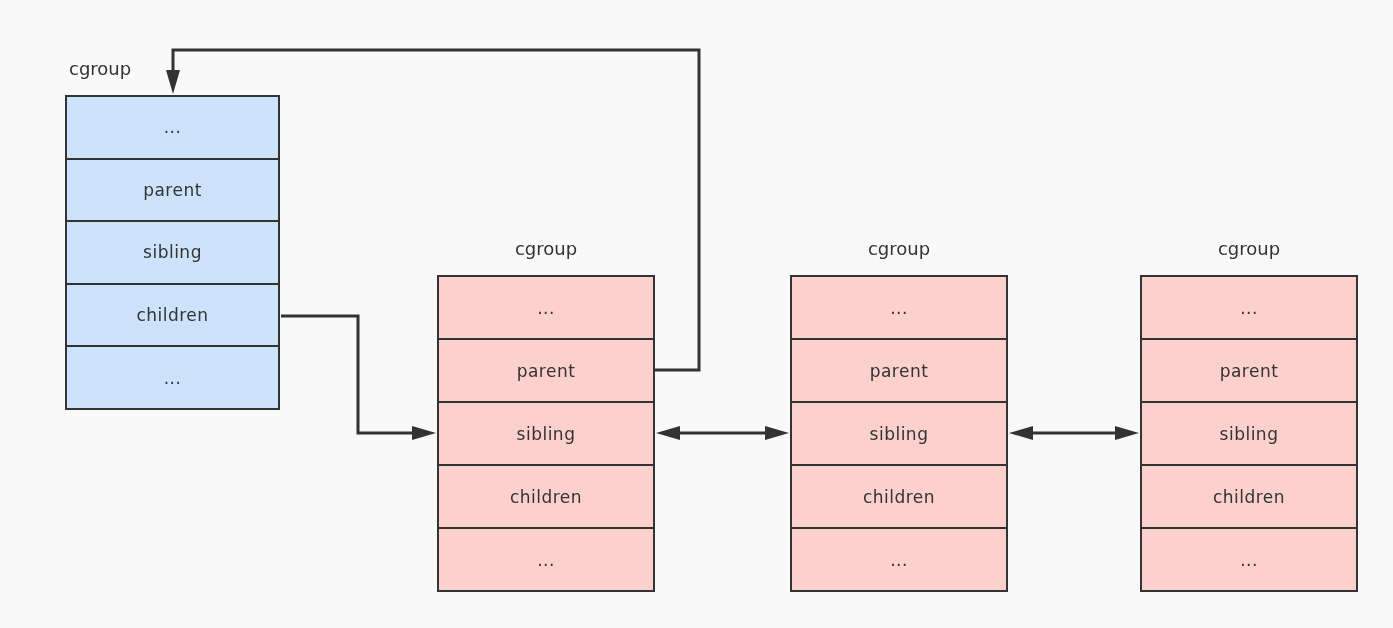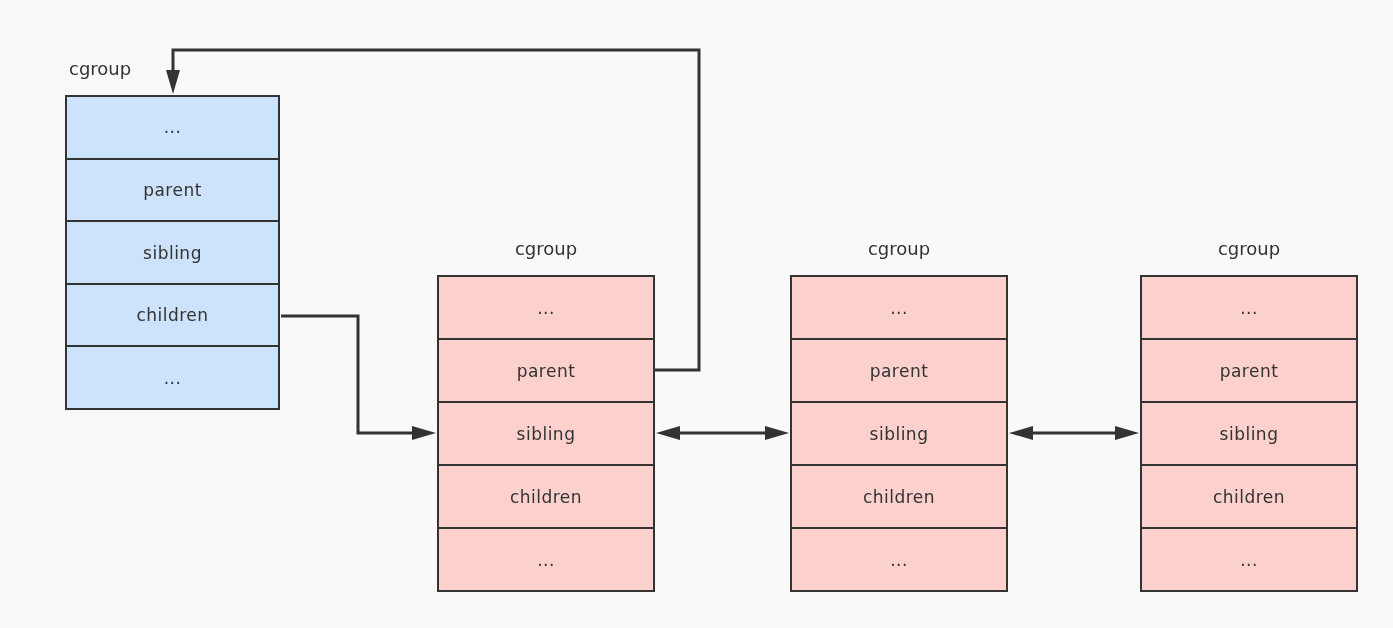--- a/index.html
+++ b/index.html
@@ -21,21 +21,20 @@
     width: 1393px;
     height: 628px;
     pointer-events: none;
   }
   .node {
     position: absolute;
     box-sizing: border-box;
     border: 2px solid #333333;
     display: flex;
     flex-direction: column;
-    justify-content: flex-end;
   }
   .node.blue { background: #cde3fb; }
   .node.pink { background: #fcd0cd; }
   .node-label {
     position: absolute;
     top: -42px;
     height: 28px;
     line-height: 28px;
     font-size: 18px;
     color: #333333;

